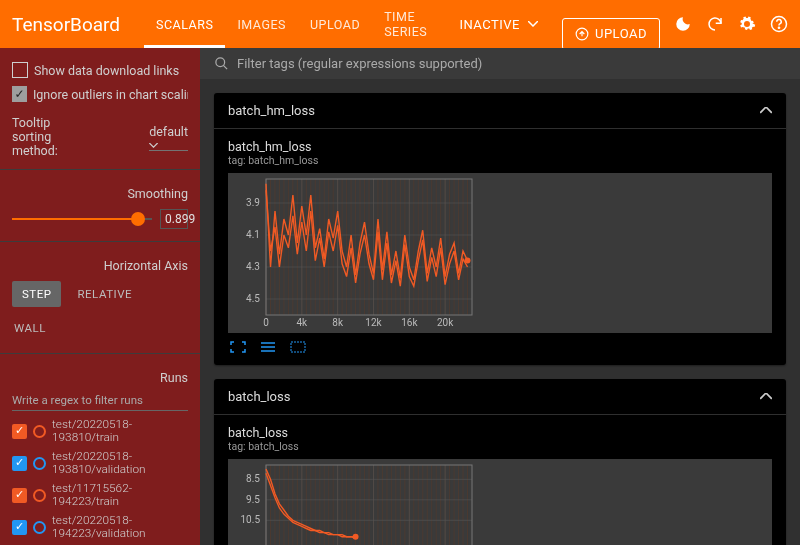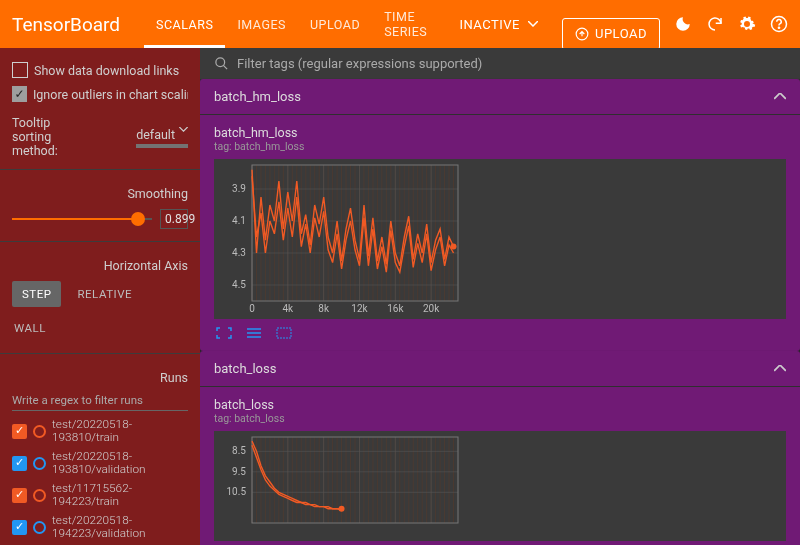--- a/index.html
+++ b/index.html
@@ -17,36 +17,36 @@
   .upload-btn { border:1.5px solid #fff; border-radius:3px; height:32px; display:flex; align-items:center; gap:6px; padding:0 12px; font-size:13px; letter-spacing:.5px; cursor:pointer;margin-top:19px; }
   .icon-btn { cursor:pointer; display:flex; align-items:center; }
 
   .main { display:flex; height: calc(545px - 48px); }
   .sidebar { width:200px; background:#7f1d1d; color:#cfcfcf; font-size:12.5px; overflow:hidden; padding:10px 0; flex-shrink:0;}
   .side-row { display:flex; align-items:center; padding:4px 12px; gap:6px; }
   .chk { width:16px; height:16px; border:1.5px solid #cfcfcf; display:flex; align-items:center; justify-content:center; font-size:12px; }
   .chk.checked { background:#9e9e9e; border-color:#9e9e9e; color:#252525; }
   .side-sec { padding:8px 12px 4px;text-align:right; }
   .side-sep { border-top:1px solid #3c3c3c; margin:8px 0; }
-  .dd { color:#cfcfcf; border-bottom:4px solid #737373; display:flex; align-items:flex-start; gap:4px; padding:2px 0; cursor:pointer; }
+  .dd { color:#cfcfcf; border-bottom:1px solid #737373; display:flex; align-items:flex-start; gap:4px; padding:2px 0; cursor:pointer;flex-direction:column; }
   .slider-row { display:flex; align-items:center; gap:8px; padding:4px 12px; }
   .slider { flex:1; height:2px; background:#555; position:relative; }
   .slider-fill { position:absolute; left:0; top:0; height:2px; background:#ff6d00; }
   .slider-thumb { position:absolute; top:-6px; width:14px; height:14px; border-radius:50%; background:#ff6d00; margin-left:-7px; }
   .num-box { width:28px; border:1px solid #555; color:#e0e0e0; font-size:12px; padding:2px 4px; background:transparent; }
   .btn-chip { background:#666; color:#fff; padding:6px 10px; font-size:11.5px; border-radius:2px; letter-spacing:.5px; }
   .btn-ghost { color:#bbb; padding:6px 10px; font-size:11.5px; letter-spacing:.5px; cursor:pointer; }
   .runs-line { border-bottom:1px solid #666; margin:4px 12px; color:#aaa; font-size:11.5px; padding-bottom:3px; }
   .run-row { display:flex; align-items:center; gap:6px; padding:3px 12px; font-size:11.8px; line-height:1.1; }
   .runchk { width:15px; height:15px; border-radius:2px; display:flex; align-items:center; justify-content:center; color:#fff; font-size:11px; }
   .runcircle { width:13px; height:13px; border-radius:50%; border:2px solid; }
   .run-label { flex:1; overflow:hidden; text-overflow:ellipsis; font-weight:300; }
   .content { flex:1; background:#303030; overflow:hidden; }
   .filterbar { background:#3a3a3a; display:flex; align-items:center; gap:8px; padding:8px 14px; color:#aaa; font-size:13px; }
-  .card { background:#701a75; border-radius:3px; box-shadow:0 1px 2px rgba(0,0,0,.4); }
+  .card { background:#000000; margin:14px; border-radius:3px; box-shadow:0 1px 2px rgba(0,0,0,.4); }
   .card-head { display:flex; align-items:center; justify-content:space-between; padding:10px 14px; border-bottom:1px solid #2f2f2f; color:#ddd; font-size:13px; cursor:pointer;}
   .card-body { padding:10px 14px; }
   .chart-title { color:#ddd; font-size:12.5px; }
   .chart-sub { color:#999; font-size:10.5px; margin-bottom:6px; }
   .chart { background:#3a3a3a; }
   .chart-tools { display:flex; gap:10px; margin-top:6px; color:#2296f3; }
   .tool { width:20px; height:16px; display:flex; align-items:center; justify-content:center; cursor:pointer;}
   svg { display:block; }
 </style>
 </head>

